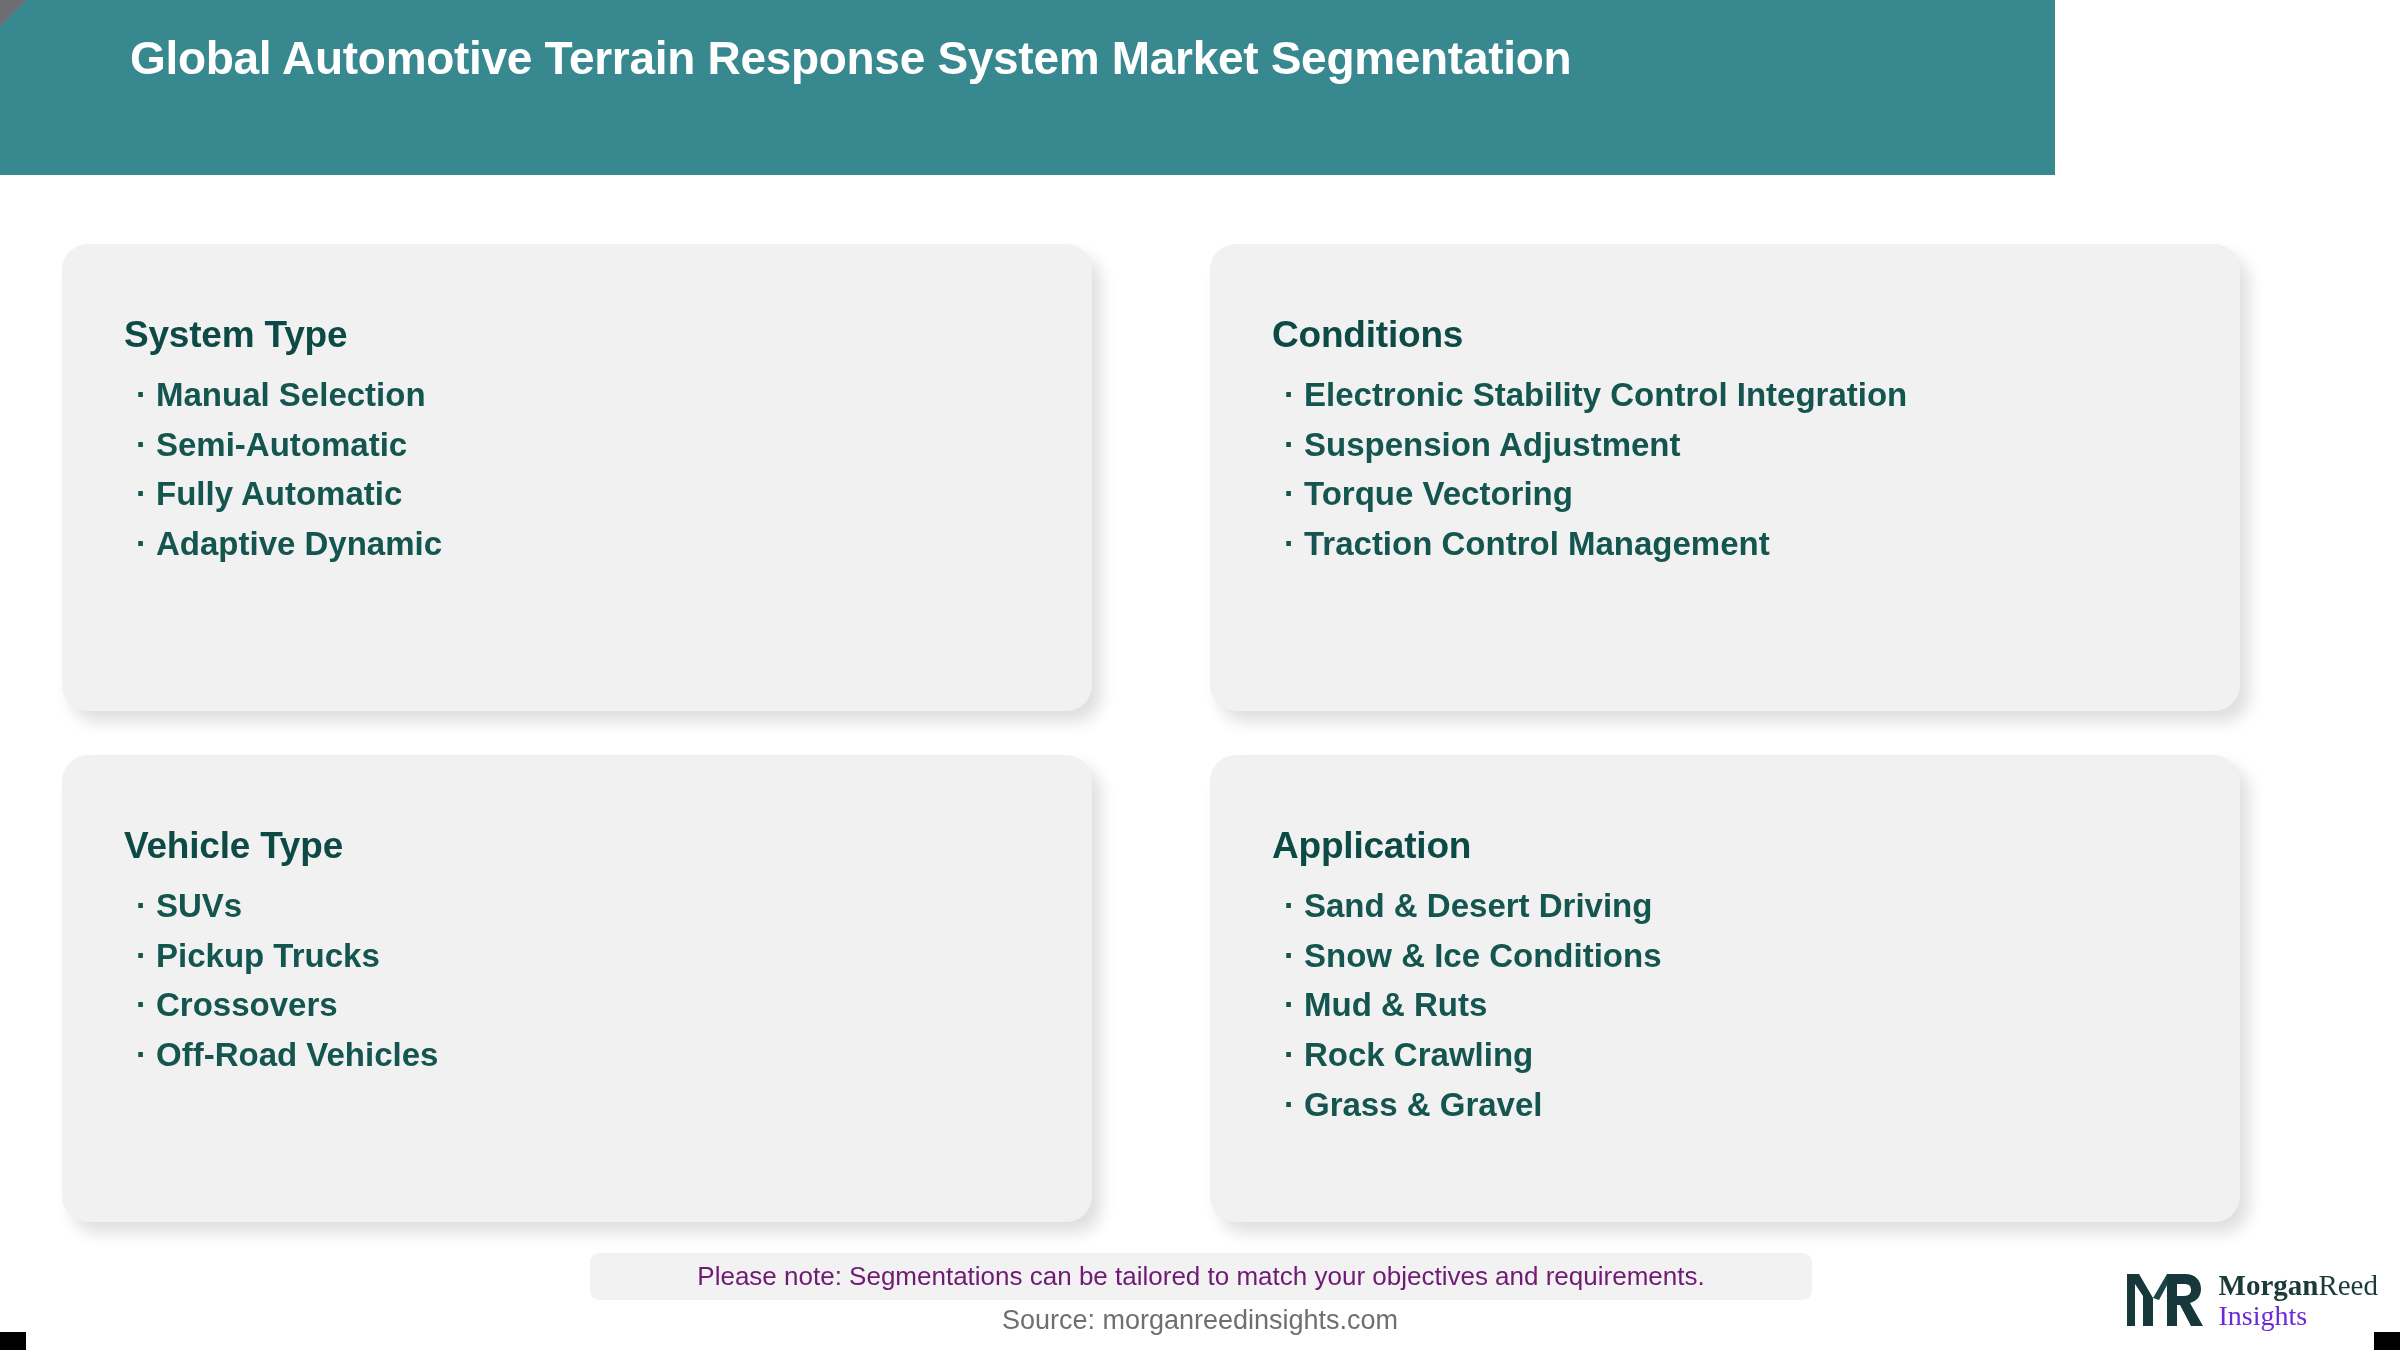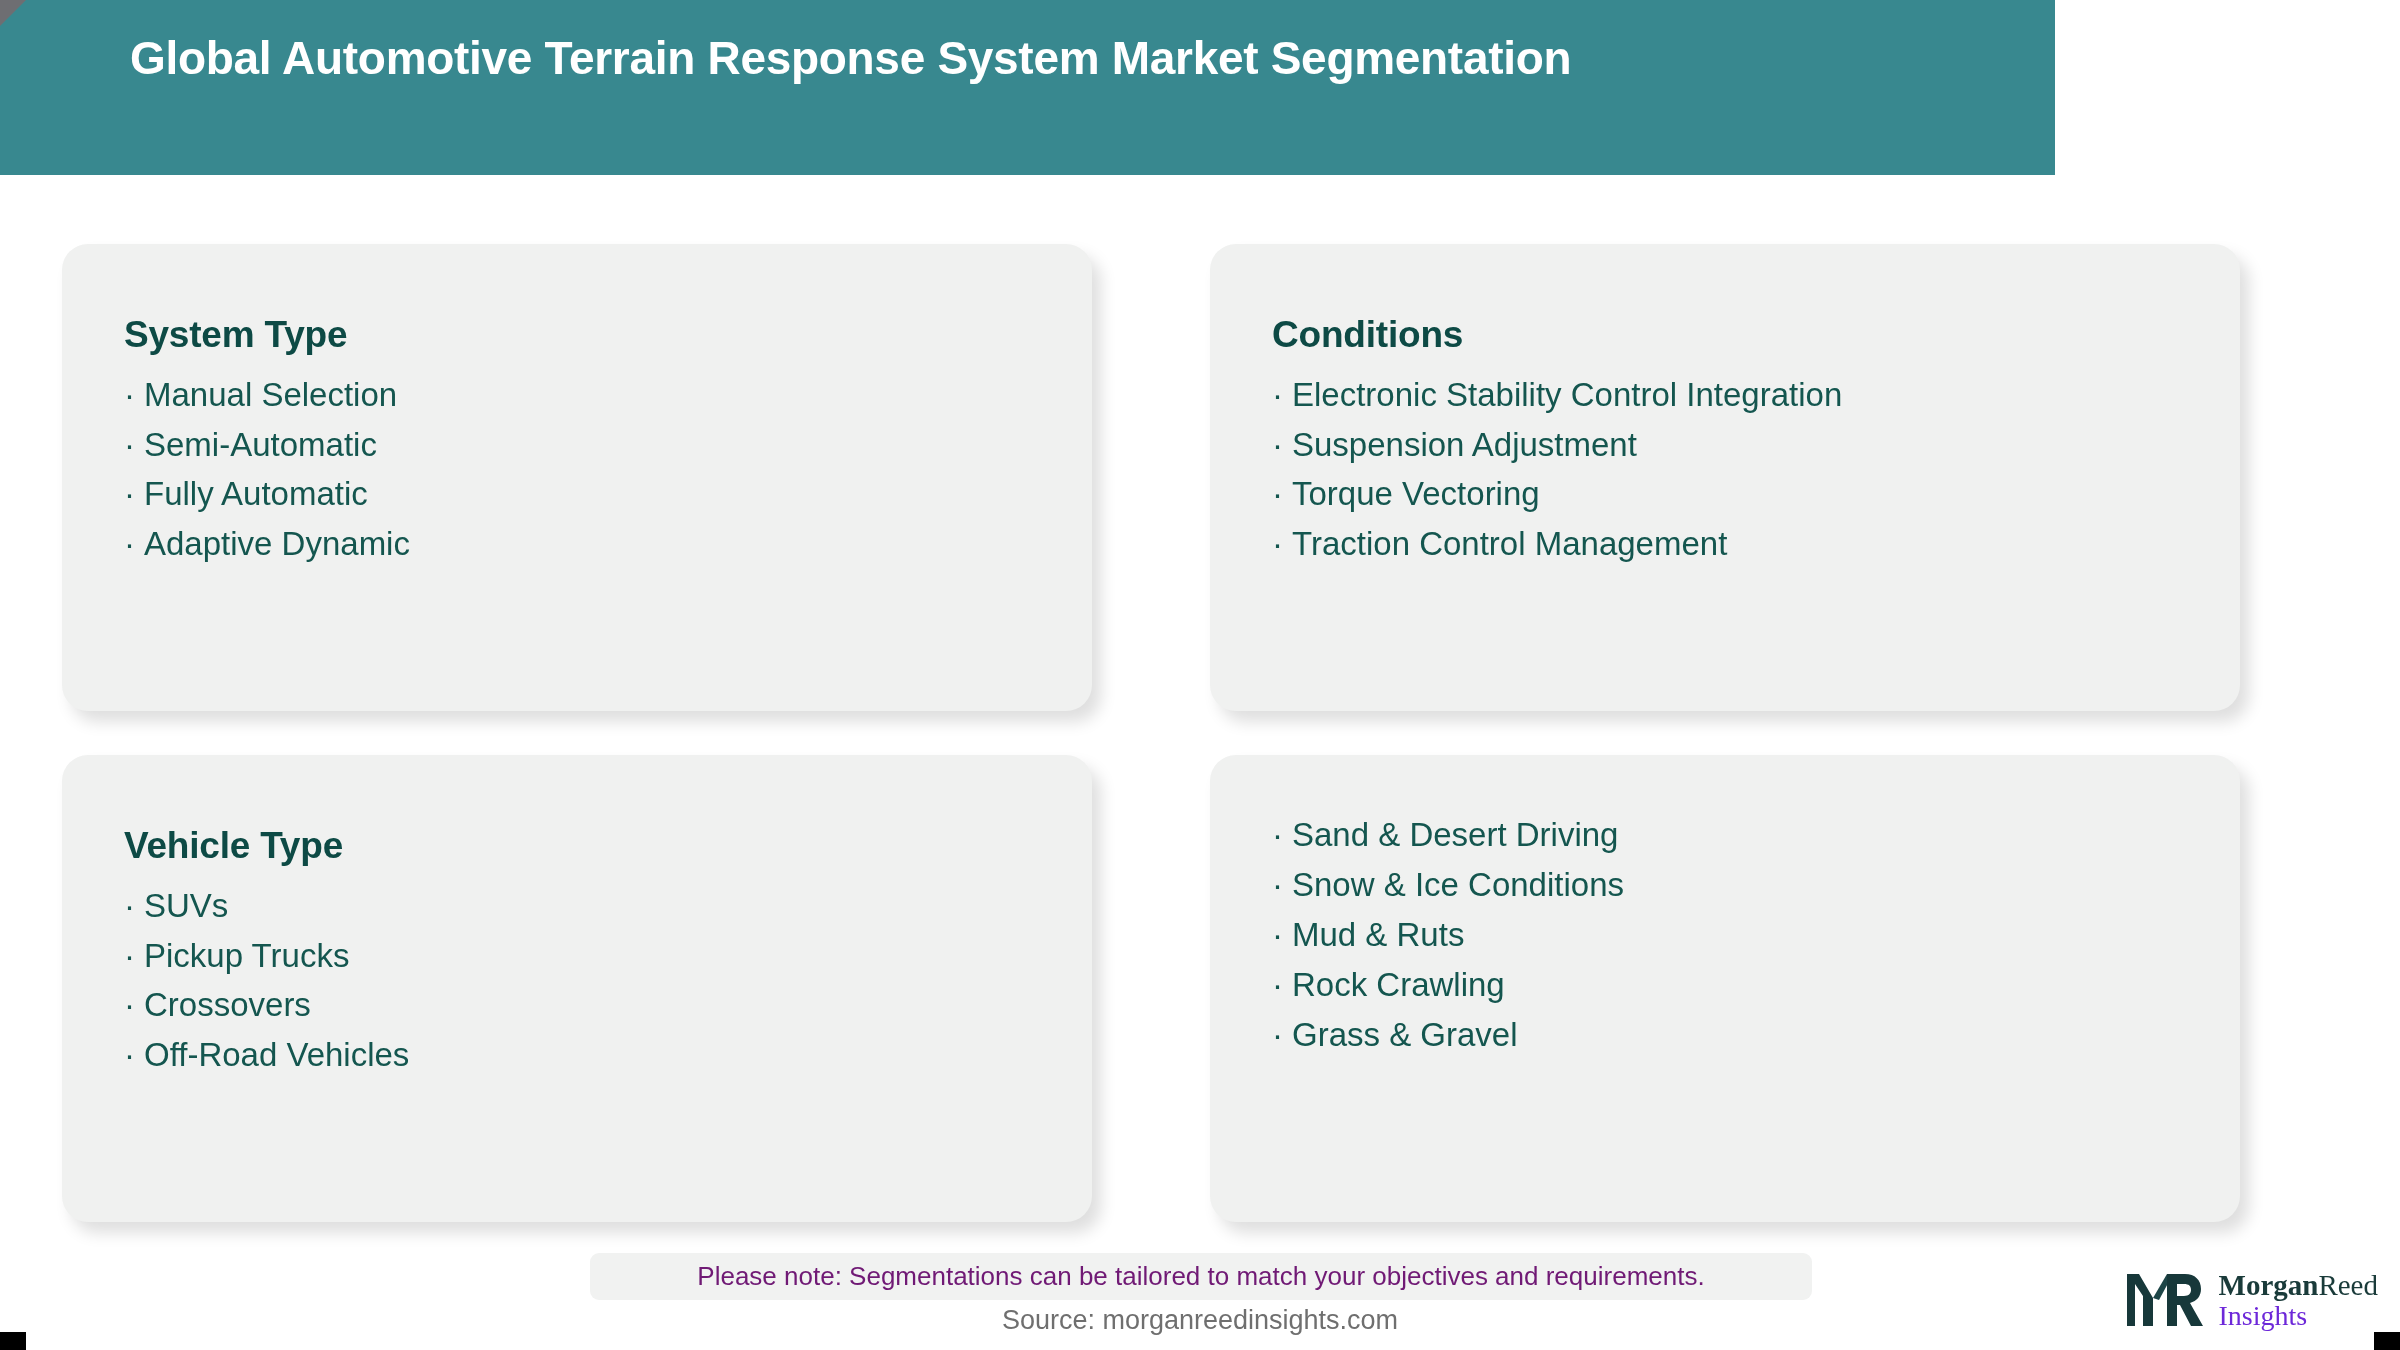--- a/index.html
+++ b/index.html
@@ -83,22 +83,23 @@
   .card-heading {
     color: #0d4a45;
     font-size: 37px;
     font-weight: bold;
     letter-spacing: -0.2px;
     margin: 16px 0 14px 0;
     line-height: 1.1;
   }
   .card-list {
     list-style: none;
-    margin: 0;
+    margin: 12px;
     padding: 0;
+    font-weight: bold;
   }
   .card-list li {
     color: #14564f;
     font-size: 33px;
     line-height: 1.3;
     padding: 4px 0 3px 0;
     white-space: nowrap;
   }
   .bullet-dot {
     display: inline-block;
@@ -197,20 +198,21 @@
     <div class="card-heading">Vehicle Type</div>
     <ul class="card-list">
       <li><span class="bullet-dot">·</span><span>SUVs</span></li>
       <li><span class="bullet-dot">·</span><span>Pickup Trucks</span></li>
       <li><span class="bullet-dot">·</span><span>Crossovers</span></li>
       <li><span class="bullet-dot">·</span><span>Off-Road Vehicles</span></li>
     </ul>
   </div>
 
   <div class="seg-card card-col-right card-row-bottom">
+    <div class="card-heading">Application</div>
     <ul class="card-list">
       <li><span class="bullet-dot">·</span><span>Sand &amp; Desert Driving</span></li>
       <li><span class="bullet-dot">·</span><span>Snow &amp; Ice Conditions</span></li>
       <li><span class="bullet-dot">·</span><span>Mud &amp; Ruts</span></li>
       <li><span class="bullet-dot">·</span><span>Rock Crawling</span></li>
       <li><span class="bullet-dot">·</span><span>Grass &amp; Gravel</span></li>
     </ul>
   </div>
 
 </div>

